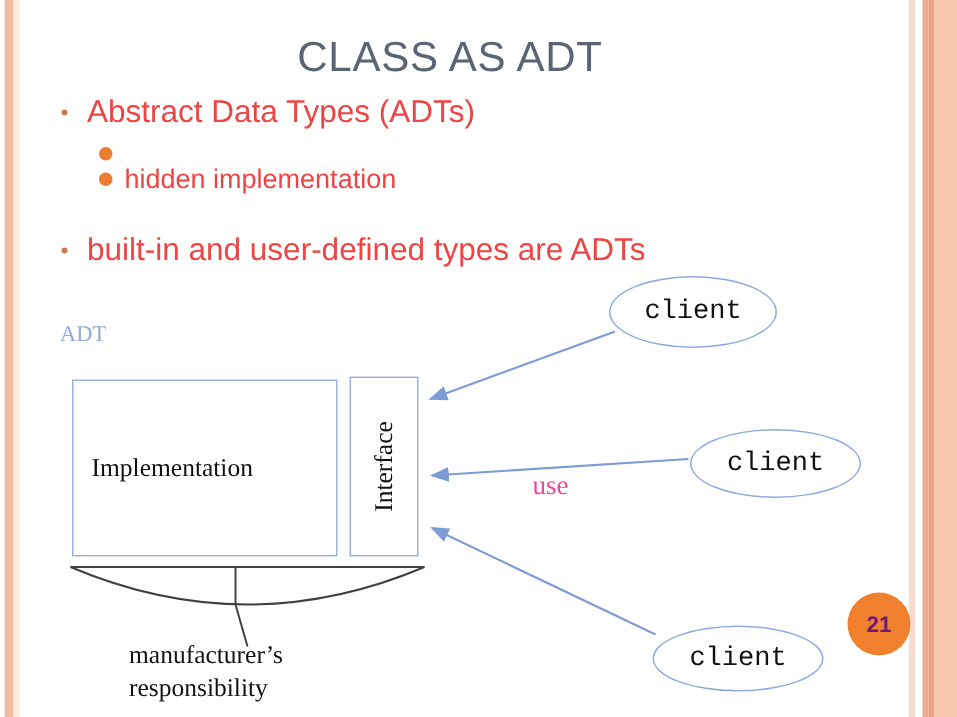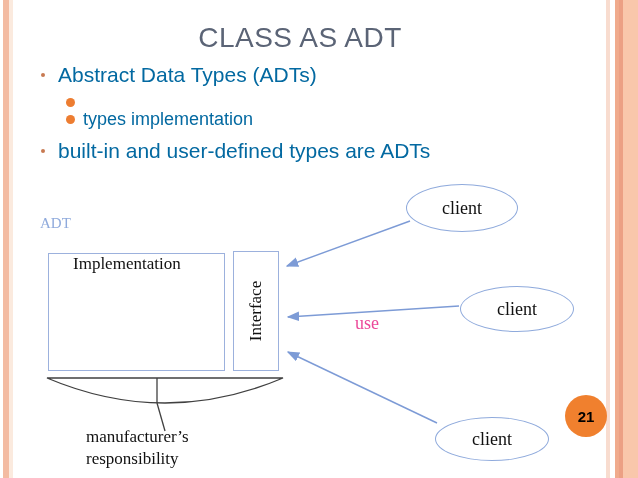--- a/index.html
+++ b/index.html
@@ -14,58 +14,58 @@
   .stripe-r1{left:606px;width:4px;background:#f8dccf;}
   .stripe-r2{left:615px;width:4px;background:#f0ab8d;}
   .stripe-r3{left:619px;width:4px;background:#eca084;}
   .stripe-r4{left:623px;width:15px;background:#f9c7ab;}
 
   
   .title{position:absolute;left:0;top:22px;width:600px;text-align:center;
          font-size:28px;letter-spacing:.5px;color:#5b6476;}
 
   
-  .bullets{position:absolute;left:30px;top:60px;width:560px;color:#0369a1;}
+  .bullets{position:absolute;left:30px;top:60px;width:560px;color:#ef4444;}
   .b-row{display:flex;align-items:flex-start;}
   .b-l1-text{font-size:21px;line-height:30px;}
   .b-l2-text{font-size:18px;line-height:25px;}
   .dot-l1{flex:0 0 auto;width:4px;height:4px;border-radius:50%;
           background:#c87a52;margin:13px 13px 0 11px;}
   .sub{margin-left:36px;}
   .dot-l2{flex:0 0 auto;width:9px;height:9px;border-radius:50%;
           background:#ed7d31;margin:8px 8px 0 0;}
-  .b-row.second{margin-top:4px;}
+  .b-row.second{margin-top:20px;}
 
   
   .serif{font-family:"Liberation Serif",serif;}
   .adt-label{position:absolute;left:40px;top:215px;font-size:15px;color:#8faadc;}
   .impl-rect{position:absolute;left:48px;top:253px;width:177px;height:118px;
              border:1.5px solid #9cb1dd;box-sizing:border-box;background:#fff;
-             display:flex;padding-left:24px;
+             display:flex;align-items:center;padding-left:12px;
              font-size:17px;color:#111;}
   .iface-rect{position:absolute;left:233px;top:251px;width:46px;height:120px;
               border:1.5px solid #9cb1dd;box-sizing:border-box;background:#fff;
               display:flex;align-items:center;justify-content:center;
               font-size:17px;color:#111;}
   .iface-rect .vtext{transform:rotate(-90deg);white-space:nowrap;}
   .client{position:absolute;border:1.5px solid #8faadc;border-radius:50%;
           box-sizing:border-box;background:#fff;display:flex;align-items:center;
-          justify-content:center;font-size:18px;color:#111;}
+          justify-content:center;font-size:18px;color:#111;font-family:Liberation Mono, monospace;}
   .client1{left:406px;top:184px;width:112px;height:48px;}
   .client2{left:460px;top:286px;width:114px;height:46px;}
   .client3{left:435px;top:417px;width:114px;height:44px;}
   .use-label{position:absolute;left:355px;top:313px;font-size:18px;color:#ec4899;}
   .manu-note{position:absolute;left:86px;top:426px;font-size:17px;
              line-height:1.3;color:#111;white-space:pre-line;}
 
   svg.overlay{position:absolute;left:0;top:0;pointer-events:none;}
 
   
   .badge{position:absolute;left:565px;top:395px;width:42px;height:42px;
-         border-radius:50%;background:#f0802e;color:#000000;display:flex;
+         border-radius:50%;background:#f0802e;color:#701a75;display:flex;
          align-items:center;justify-content:center;font-size:15px;
          font-weight:bold;z-index:5;}
 </style>
 </head>
 <body>
 
 <div class="slide">
 
   <div class="stripe stripe-left"></div>
   <div class="stripe stripe-left-faint"></div>
@@ -79,21 +79,21 @@
   <div class="bullets">
     <div class="b-row">
       <span class="dot-l1"></span>
       <span class="b-l1-text">Abstract Data Types (ADTs)</span>
     </div>
     <div class="b-row sub">
       <span class="dot-l2"></span>
     </div>
     <div class="b-row sub">
       <span class="dot-l2"></span>
-      <span class="b-l2-text">types implementation</span>
+      <span class="b-l2-text">hidden implementation</span>
     </div>
     <div class="b-row second">
       <span class="dot-l1"></span>
       <span class="b-l1-text">built-in and user-defined types are ADTs</span>
     </div>
   </div>
 
   <svg class="overlay" width="638" height="478" viewBox="0 0 638 478">
     <defs>
       <marker id="ah" markerWidth="9" markerHeight="8" refX="8" refY="3.5" orient="auto">

